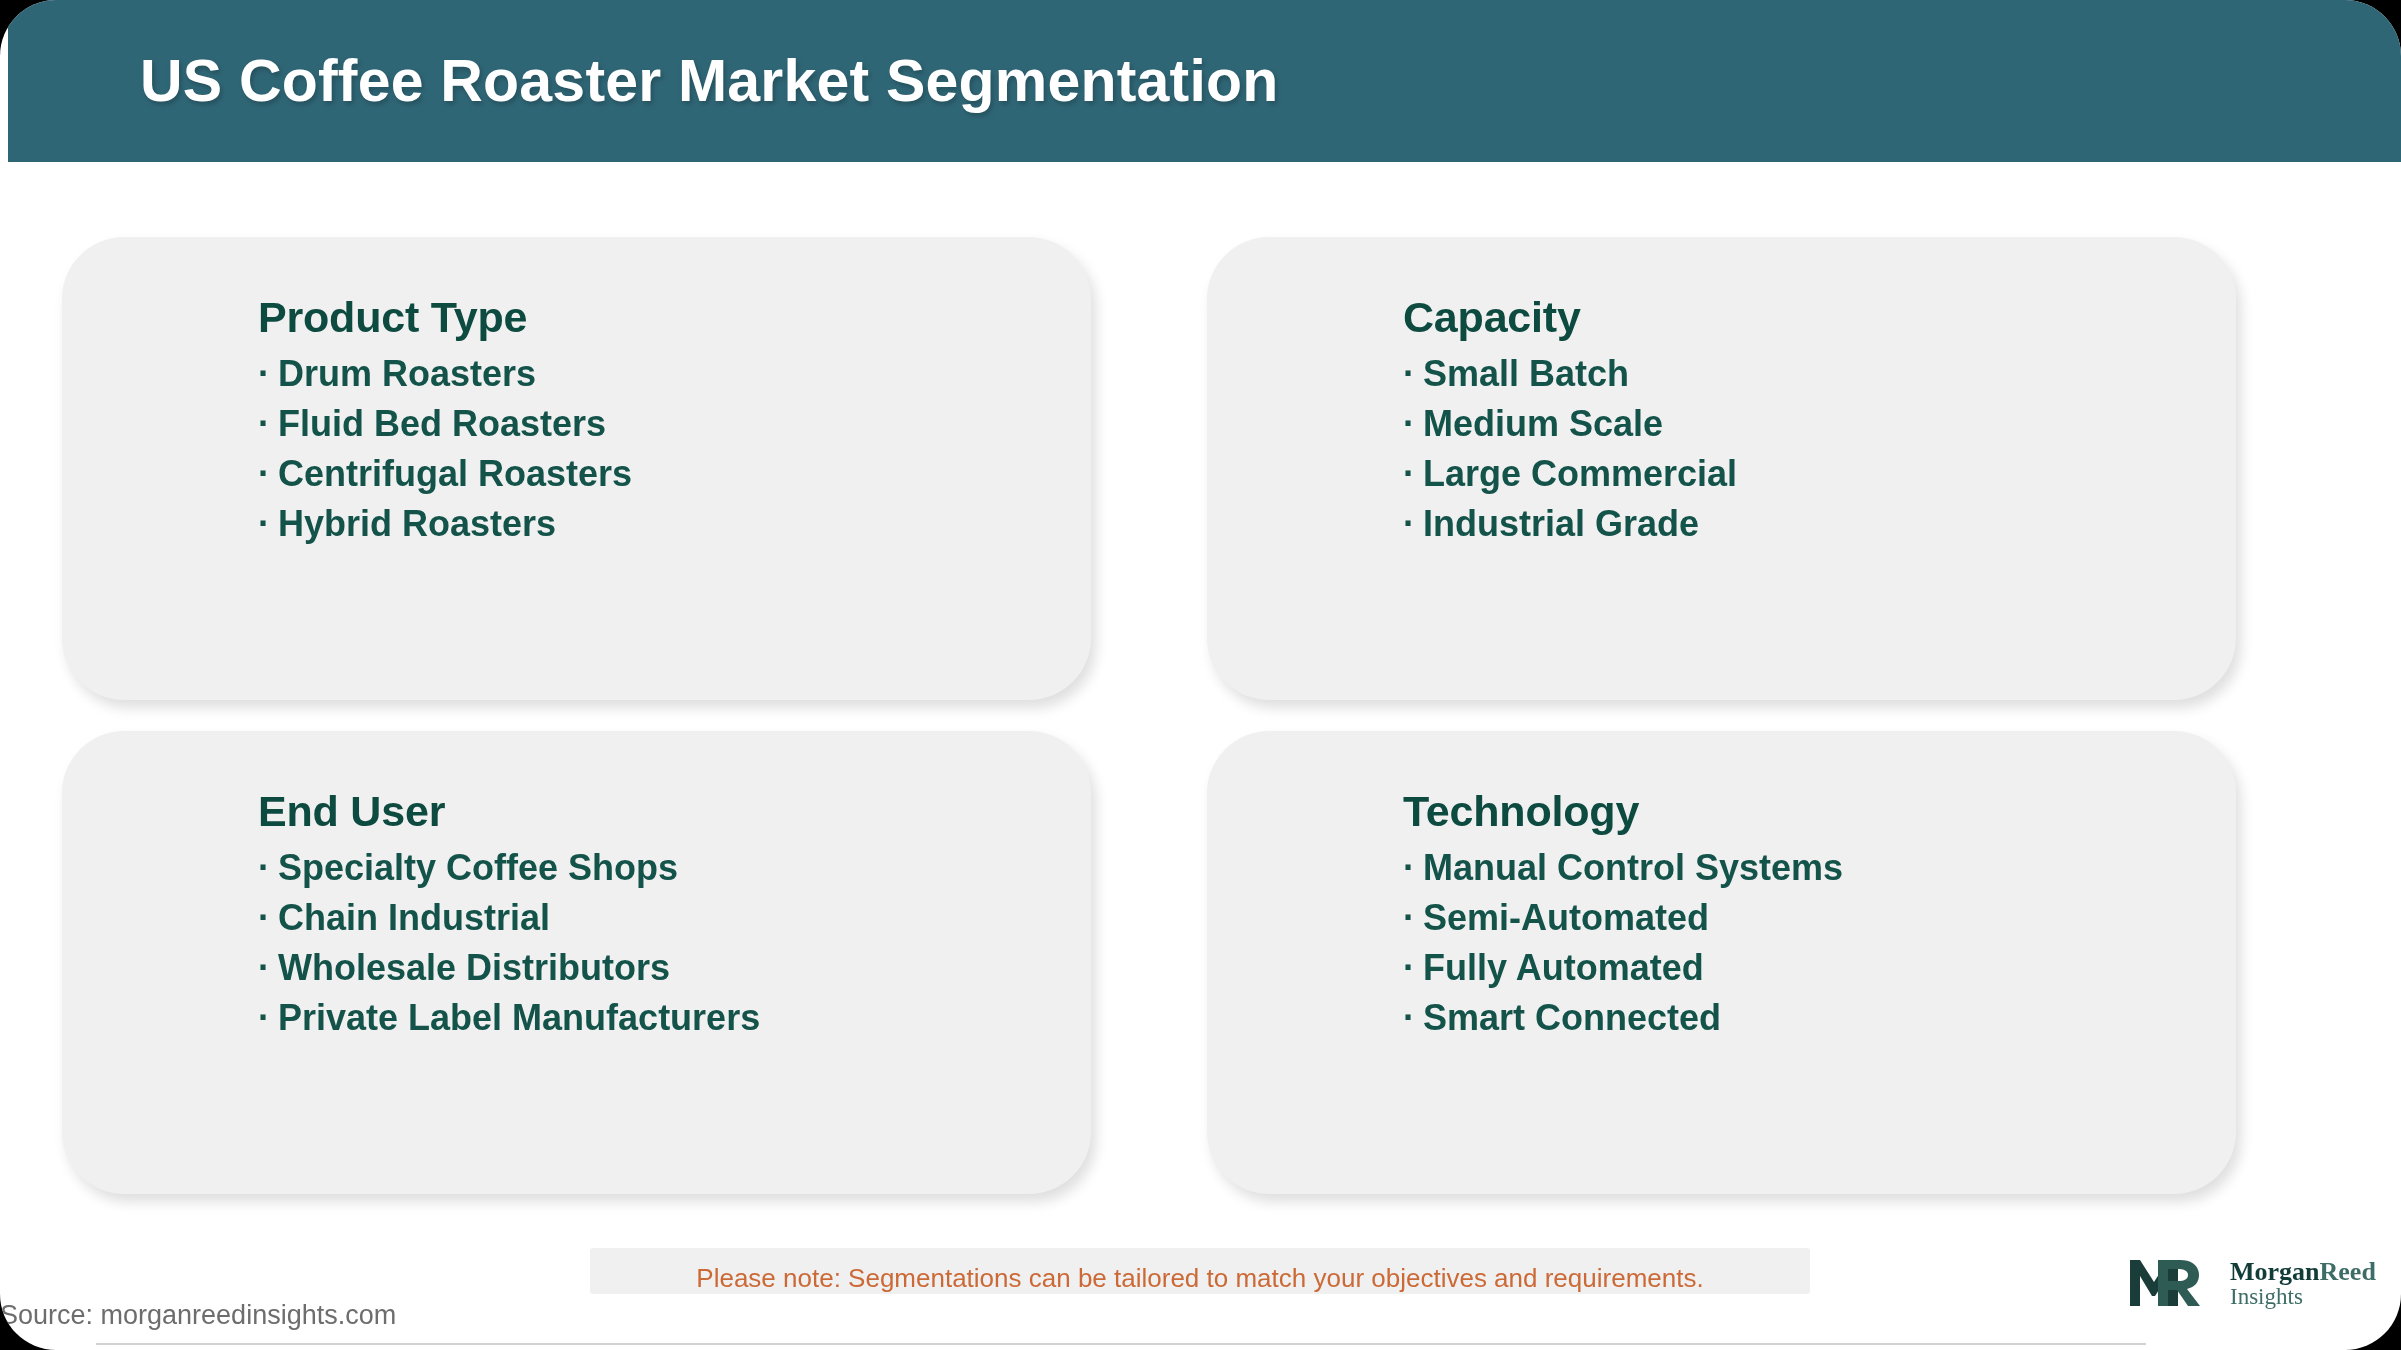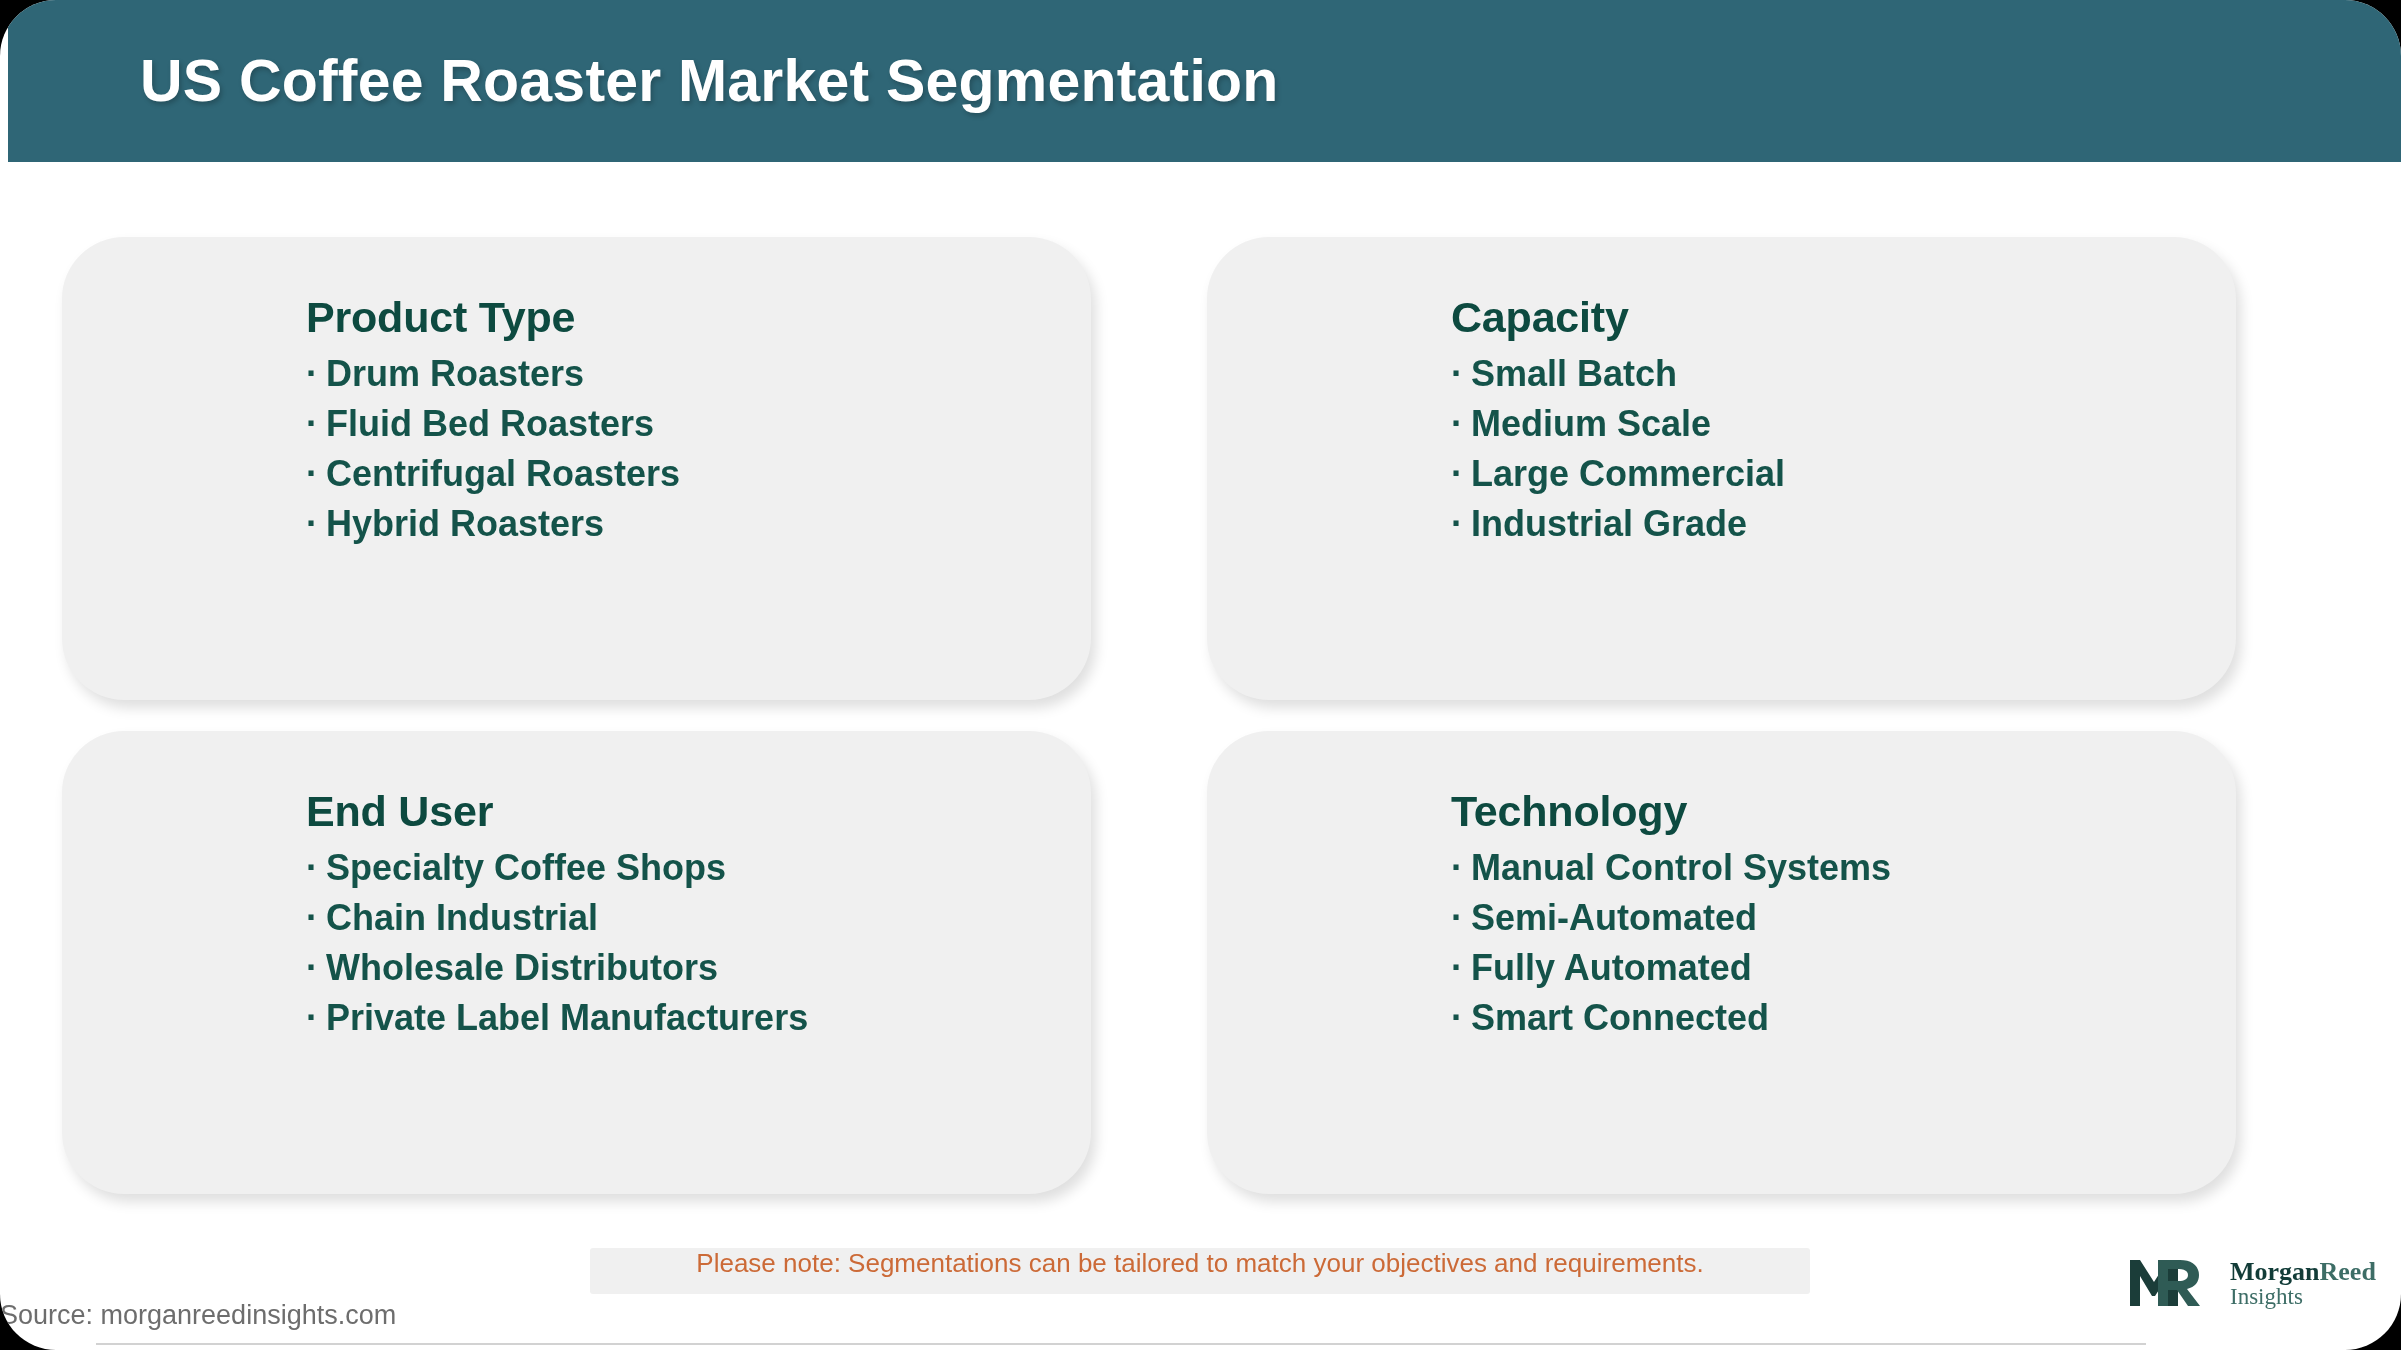--- a/index.html
+++ b/index.html
@@ -66,21 +66,20 @@
     border-radius: 62px;
     box-shadow: 5px 8px 13px rgba(0,0,0,0.13);
     position: relative;
     box-sizing: border-box;
   }
   .card-inner {
     position: absolute;
     left: 196px;
     top: 55px;
     right: 24px;
-    margin-left: 48px;
   }
   .card-title {
     color: #0d4a40;
     font-size: 43px;
     font-weight: bold;
     margin: 0 0 6px 0;
     letter-spacing: -0.2px;
     line-height: 1.18;
   }
   .card-list {
@@ -103,21 +102,21 @@
   
   #note-box {
     position: absolute;
     left: 590px;
     top: 1248px;
     width: 1220px;
     height: 46px;
     background: #f0f0f0;
     border-radius: 3px;
     display: flex;
-    align-items: flex-start;
+    align-items: flex-end;
     justify-content: center;
   }
   #note-text {
     color: #cc6a37;
     font-size: 26px;
     white-space: nowrap;
   }
   #source-text {
     position: absolute;
     left: 0;

